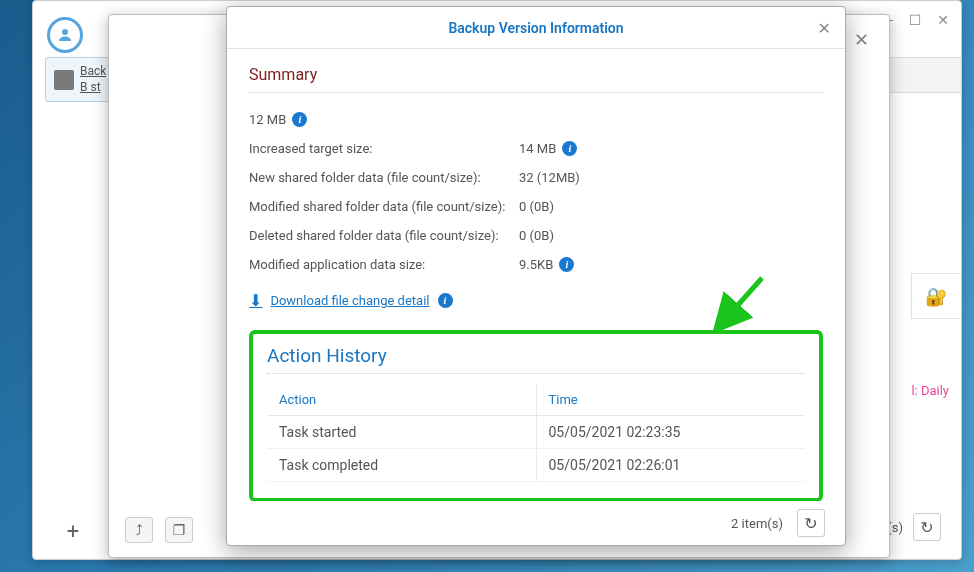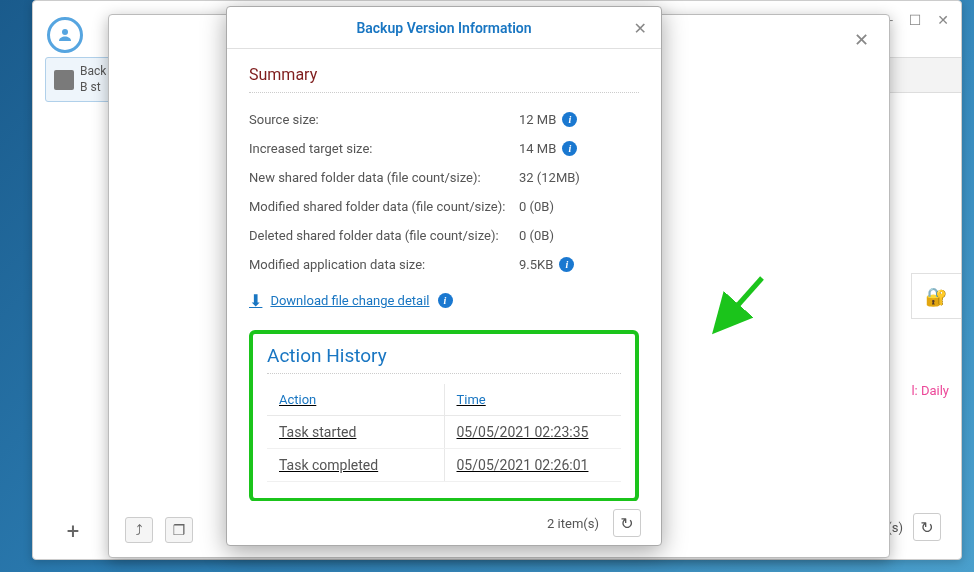--- a/index.html
+++ b/index.html
@@ -76,20 +76,21 @@
       background: #7a7a7a;
       border-radius: 2px;
       flex-shrink: 0;
     }
     .sidebar-entry-labels {
       font-size: 12px;
       color: #555;
       line-height: 1.3;
       overflow: hidden;
       white-space: nowrap;
+      text-decoration: underline;
     }
 
     .table-header-bg {
       position: absolute;
       top: 56px;
       left: 110px;
       right: 0;
       height: 36px;
       background: #f3f3f3;
       border-top: 1px solid #ddd;
@@ -227,21 +228,21 @@
       color: #666;
       font-size: 14px;
       cursor: pointer;
     }
 
     
     .dialog {
       position: absolute;
       top: 6px;
       left: 226px;
-      width: 436px;
+      width: 620px;
       height: 540px;
       background: #fff;
       border: 1px solid #aaa;
       border-radius: 4px;
       box-shadow: 0 6px 24px rgba(0,0,0,0.35);
       z-index: 10;
       display: flex;
       flex-direction: column;
     }
     .dialog-header {
@@ -334,21 +335,20 @@
     .action-history-title {
       font-size: 19px;
       color: #1976c2;
       padding-bottom: 6px;
       border-bottom: 1px dotted #ccc;
       margin-bottom: 10px;
     }
     .action-table {
       width: 100%;
       border-collapse: collapse;
-      text-decoration: underline;
     }
     .action-table th {
       text-align: left;
       font-size: 13px;
       font-weight: normal;
       color: #1976c2;
       padding: 8px 12px;
       border-bottom: 1px solid #e8e8e8;
     }
     .action-table td {
@@ -455,21 +455,20 @@
 <div class="dialog">
   <div class="dialog-header">
     <span class="dialog-title">Backup Version Information</span>
     <span class="dialog-close">✕</span>
   </div>
 
   <div class="dialog-body">
     <div class="section-title">Summary</div>
 
     <div class="summary-row">
-      <span class="summary-label">Source size:</span>
       <span class="summary-value">
         <span>12 MB</span>
         <span class="info-icon">i</span>
       </span>
     </div>
 
     <div class="summary-row">
       <span class="summary-label">Increased target size:</span>
       <span class="summary-value">
         <span>14 MB</span>

